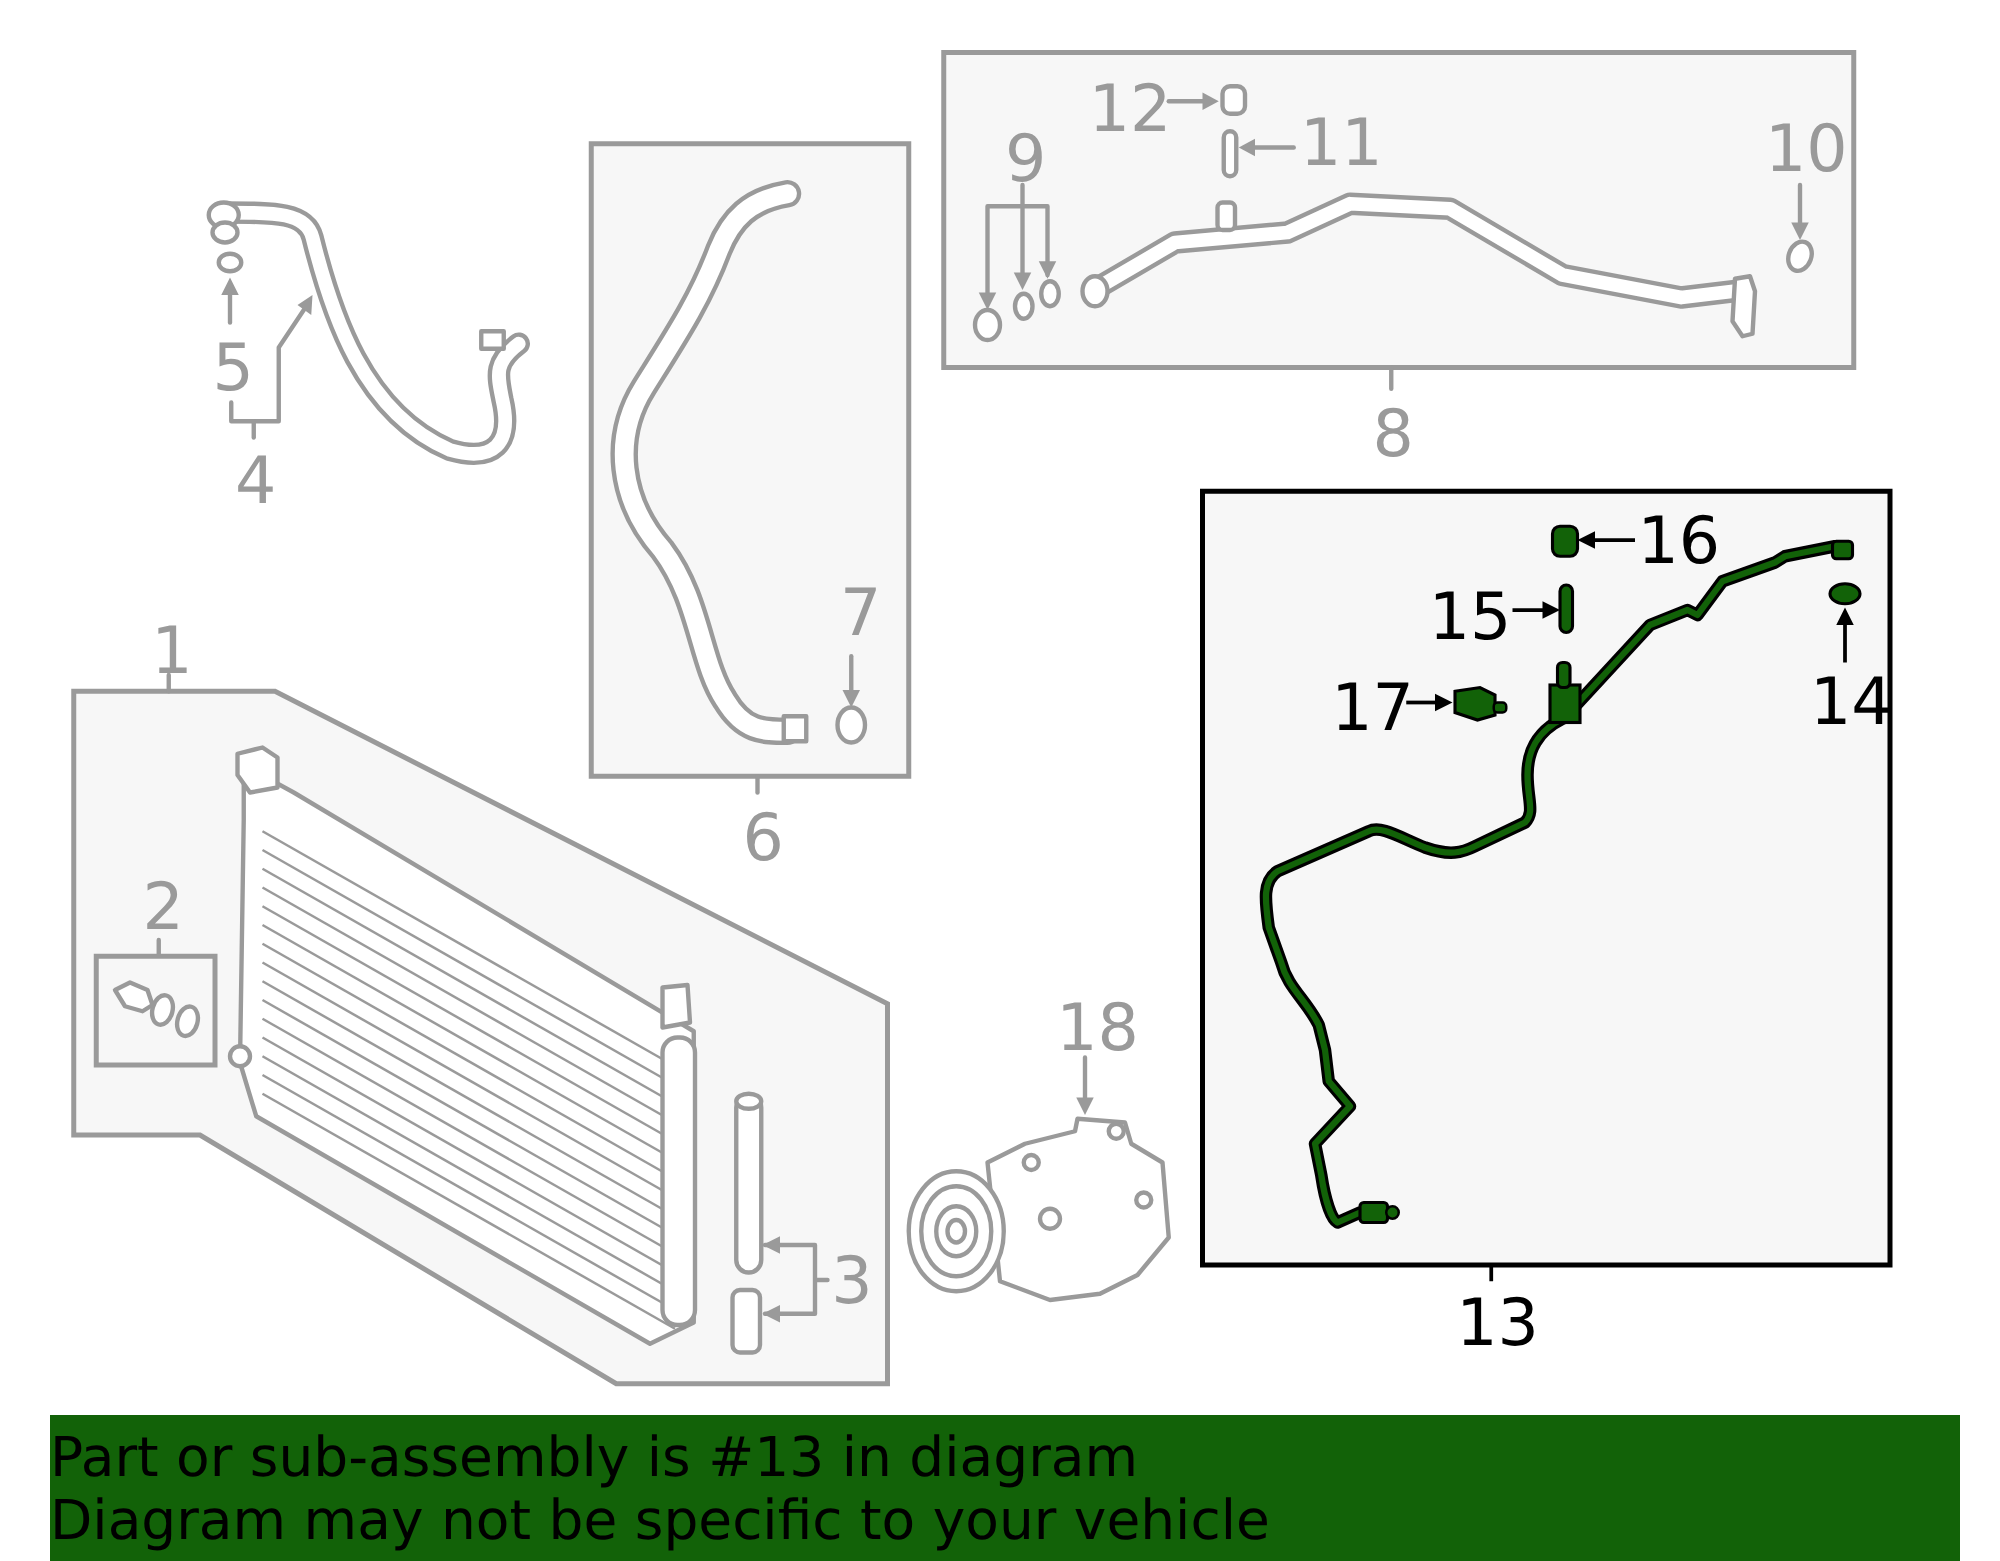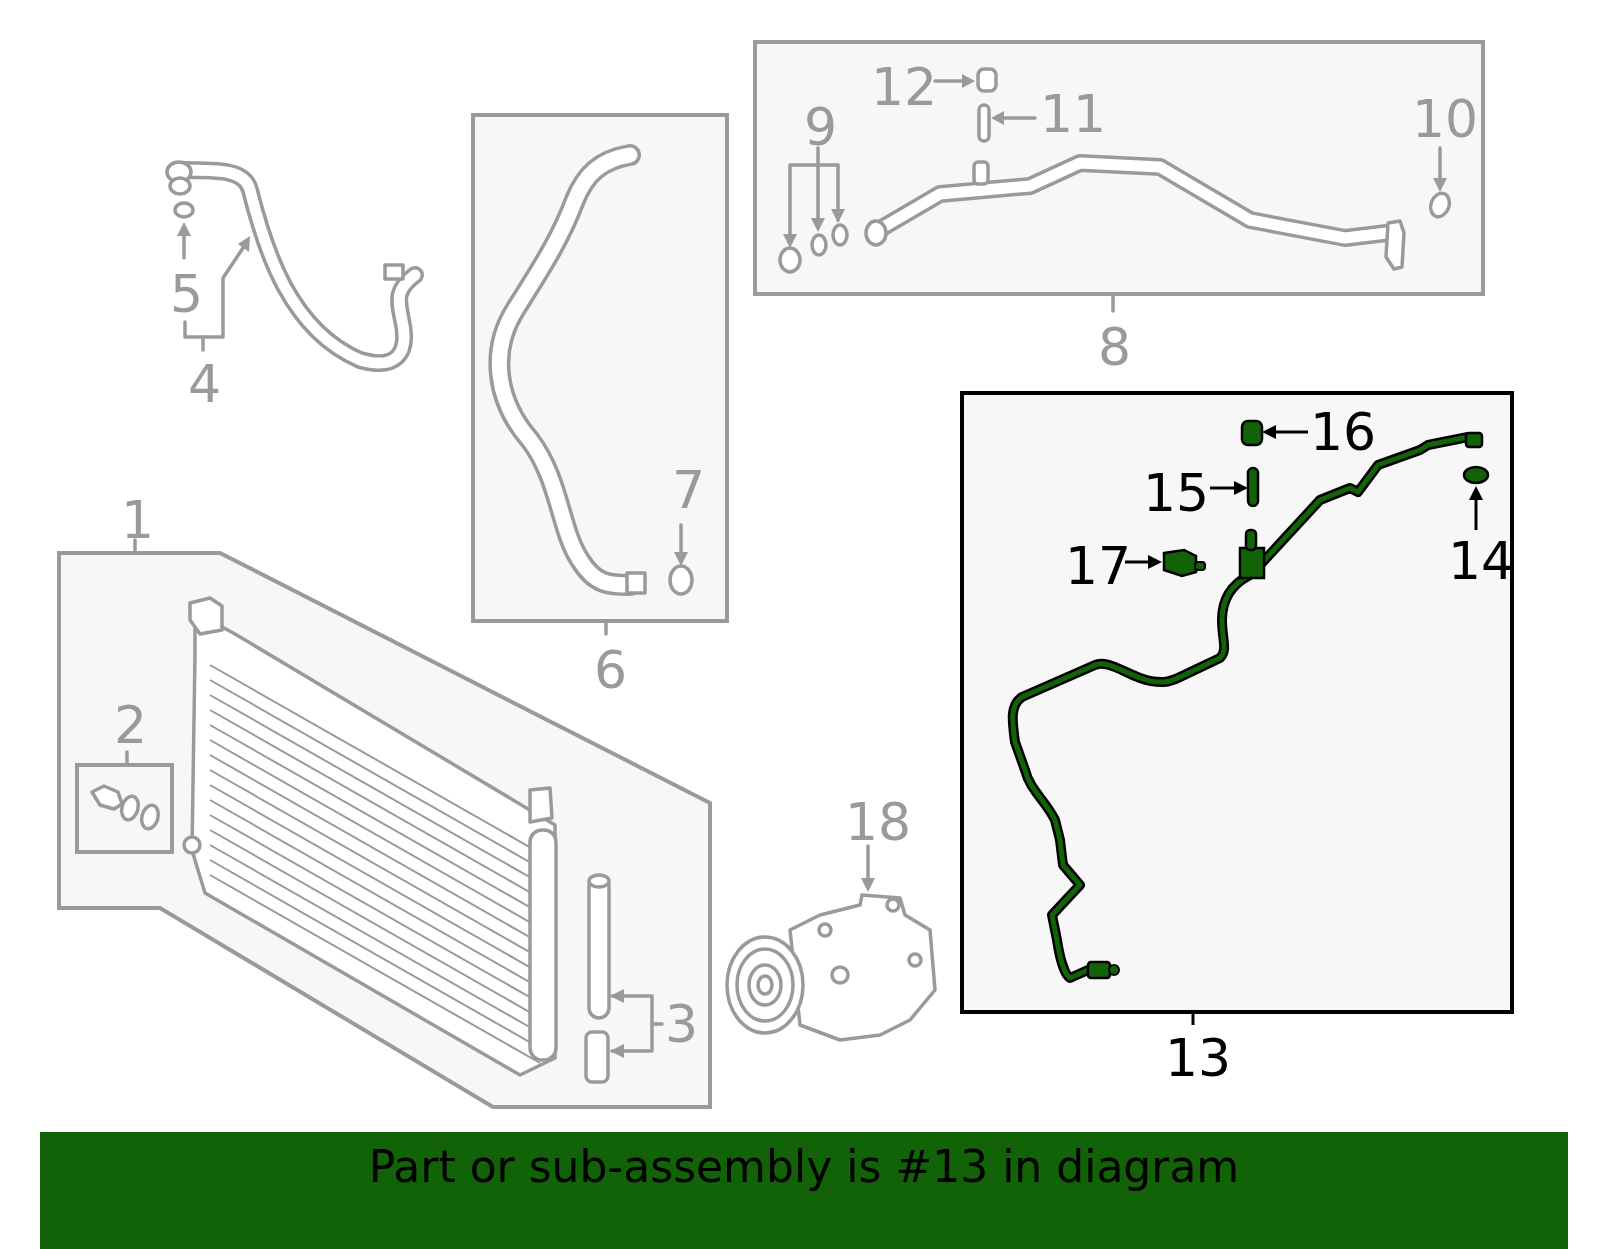--- a/index.html
+++ b/index.html
@@ -6,21 +6,21 @@
   body { width: 1600px; height: 1249px; position: relative; overflow: hidden; font-family: "DejaVu Sans", sans-serif; }
   #diagram { position: absolute; left: 0; top: 0; width: 1600px; height: 1249px; }
   .lbl-gray { fill: #9a9a9a; font-family: "DejaVu Sans", sans-serif; font-size: 52px; }
   .lbl-black { fill: #000000; font-family: "DejaVu Sans", sans-serif; font-size: 52px; }
   .gline { stroke: #9a9a9a; stroke-width: 3.5; fill: none; stroke-linecap: round; stroke-linejoin: round; }
   .gpart { stroke: #9a9a9a; stroke-width: 3.5; fill: #ffffff; stroke-linejoin: round; }
   .gbox { stroke: #9a9a9a; stroke-width: 4; fill: #f7f7f7; }
   .kline { stroke: #000; stroke-width: 3; fill: none; }
   .banner {
     position: absolute; left: 40px; top: 1132px; width: 1528px; height: 117px;
-    background: #126208; color: #000; text-align: center;
+    background: #126208; color: #000; 
     font-family: "DejaVu Sans", sans-serif; font-size: 44px; line-height: 50px;
     padding-top: 10px; box-sizing: border-box;
   }
   .banner div { white-space: nowrap; }
 </style>
 </head>
 <body>
 
 <svg id="diagram" viewBox="0 0 1600 1249" xmlns="http://www.w3.org/2000/svg">
 
@@ -196,13 +196,14 @@
       <circle class="gpart" cx="893" cy="905" r="6"></circle>
       <circle class="gpart" cx="825" cy="930" r="6"></circle>
       <circle class="gpart" cx="915" cy="960" r="6"></circle>
       <circle class="gpart" cx="840" cy="975" r="8"></circle>
     </g>
   </g>
 </svg>
 
 <div class="banner">
   <div>Part or sub-assembly is #13 in diagram</div>
+  <div>Diagram may not be specific to your vehicle</div>
 </div>
 
 </body></html>

